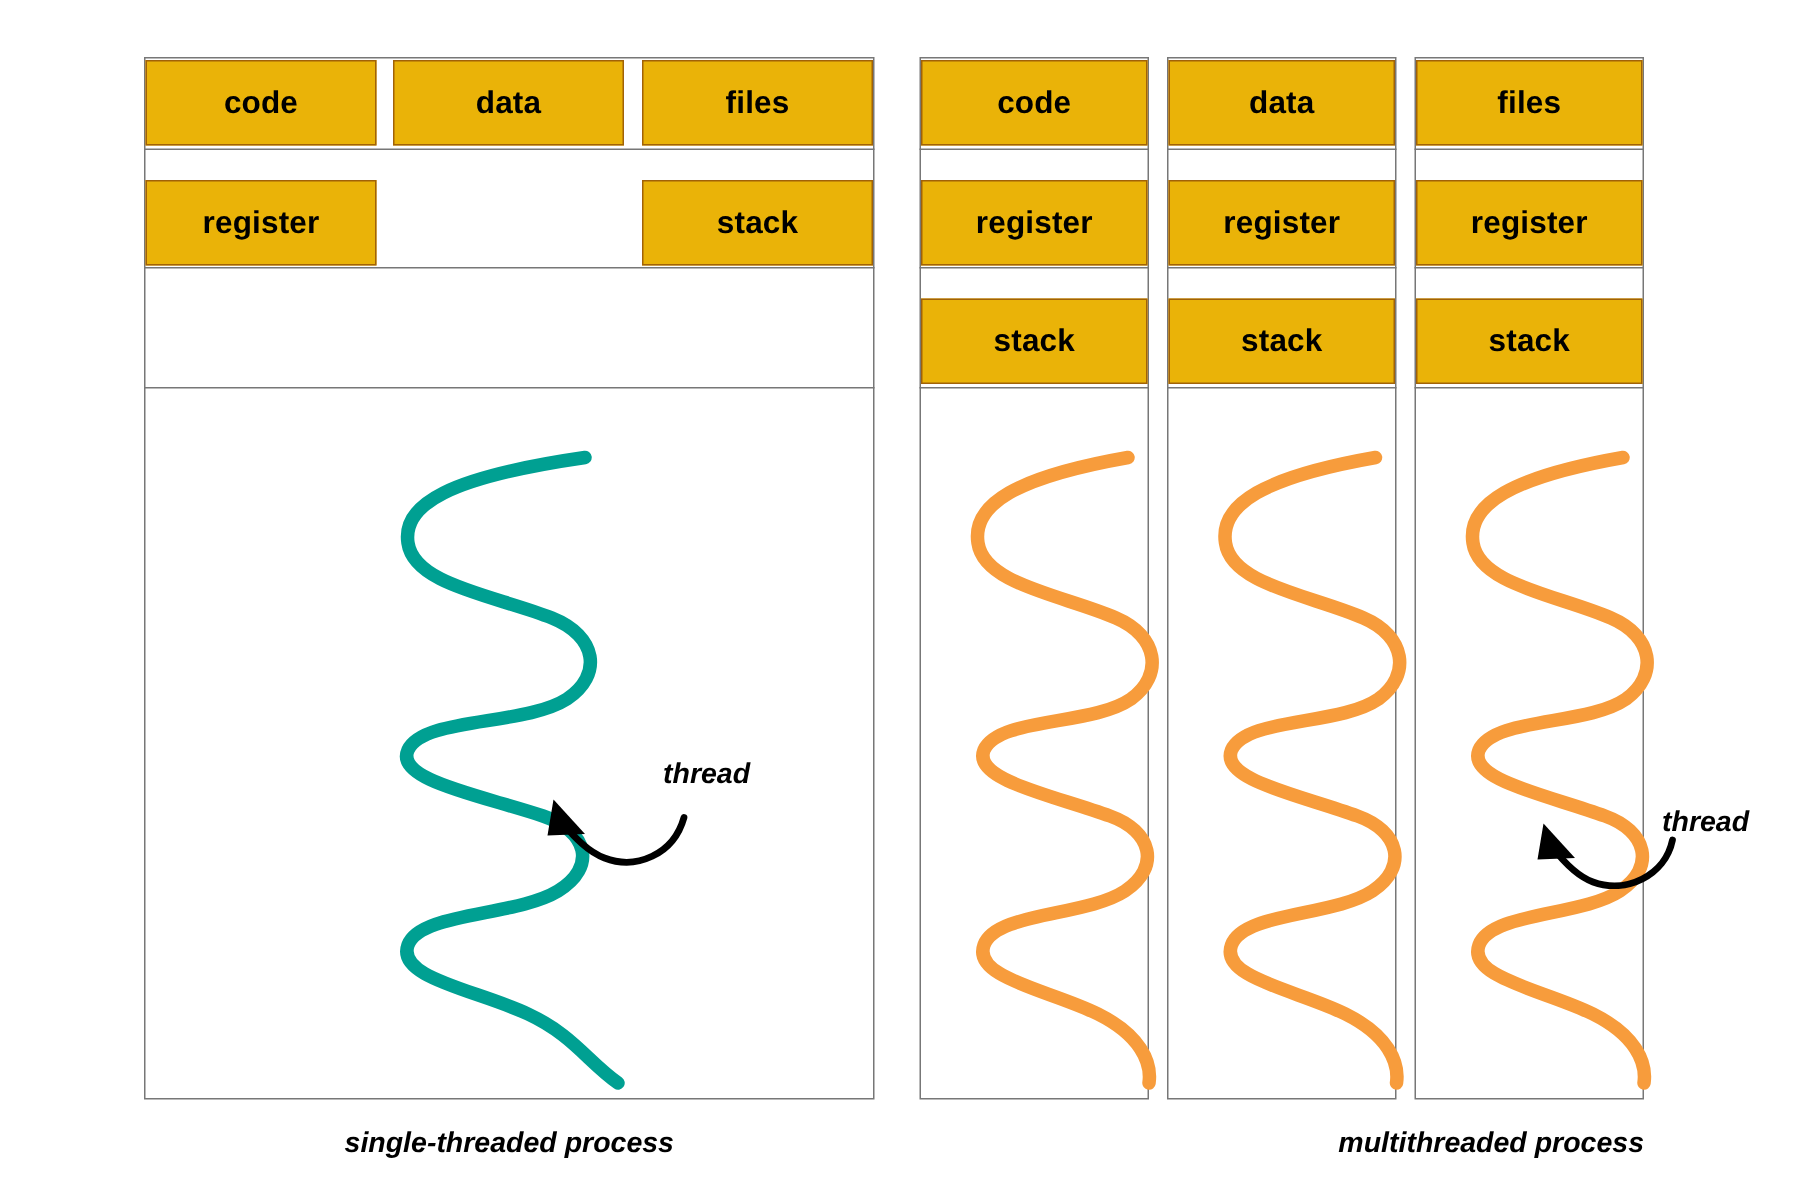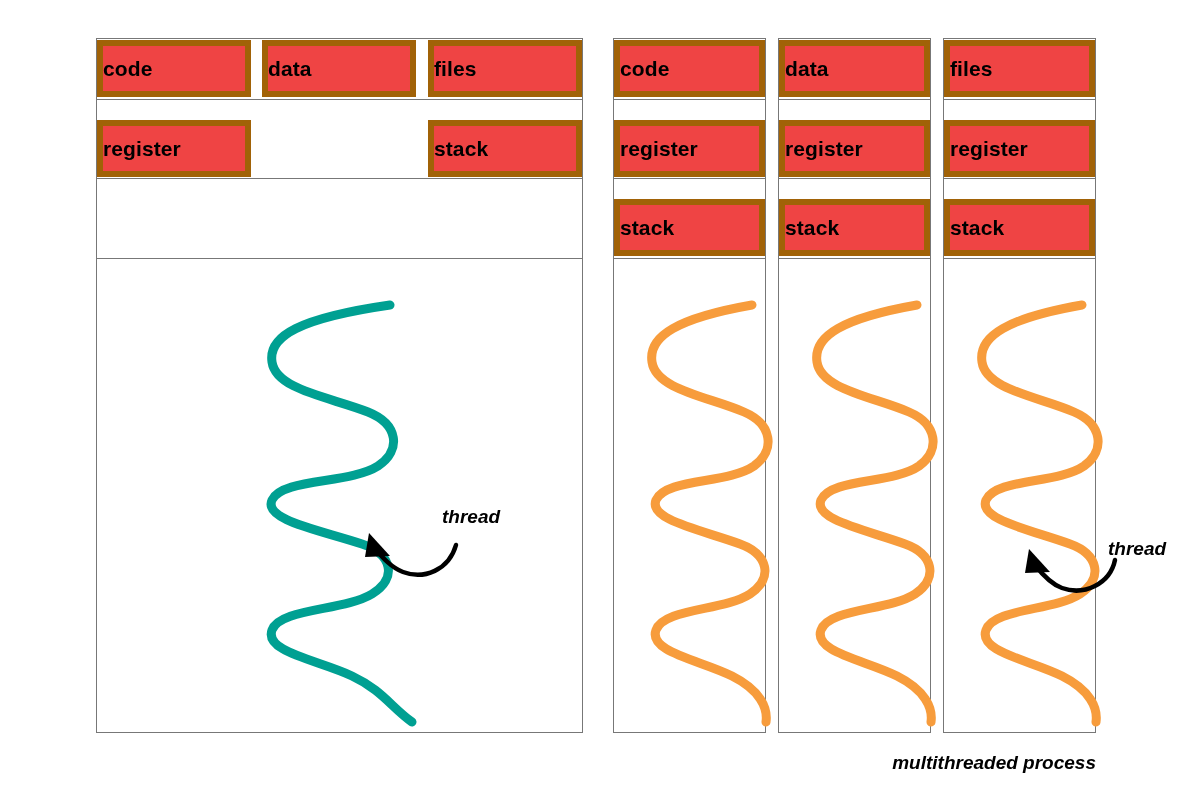--- a/index.html
+++ b/index.html
@@ -25,24 +25,25 @@
   
   .panel {
     position: absolute;
     box-sizing: border-box;
     border: 1px solid #777777;
     background: #ffffff;
   }
   .cell-box {
     position: absolute;
     box-sizing: border-box;
-    border: 6px solid #a16207;
-    background: #ef4444;
+    border: 1px solid #a16207;
+    background: #eab308;
     display: flex;
     align-items: center;
+    justify-content: center;
     font-weight: bold;
     font-size: 21px;
     color: #000000;
     letter-spacing: 0.1px;
   }
   .hrule {
     position: absolute;
     height: 0;
     border-top: 1px solid #777777;
   }
@@ -204,17 +205,20 @@
     <polygon points="1029,549 1050,572 1025,573" fill="#000000"></polygon>
   </svg>
 
   <div class="thread-label" style="left:442px; top:506px;">
     <span>thread</span>
   </div>
   <div class="thread-label" style="left:1108px; top:538px;">
     <span>thread</span>
   </div>
 
+  <div class="caption" style="left:96px; top:752px; width:487px;">
+    <span>single-threaded process</span>
+  </div>
   <div class="caption" style="left:613px; top:752px; width:483px;text-align:right;">
     <span>multithreaded process</span>
   </div>
 
 </div>
 
 </body></html>

